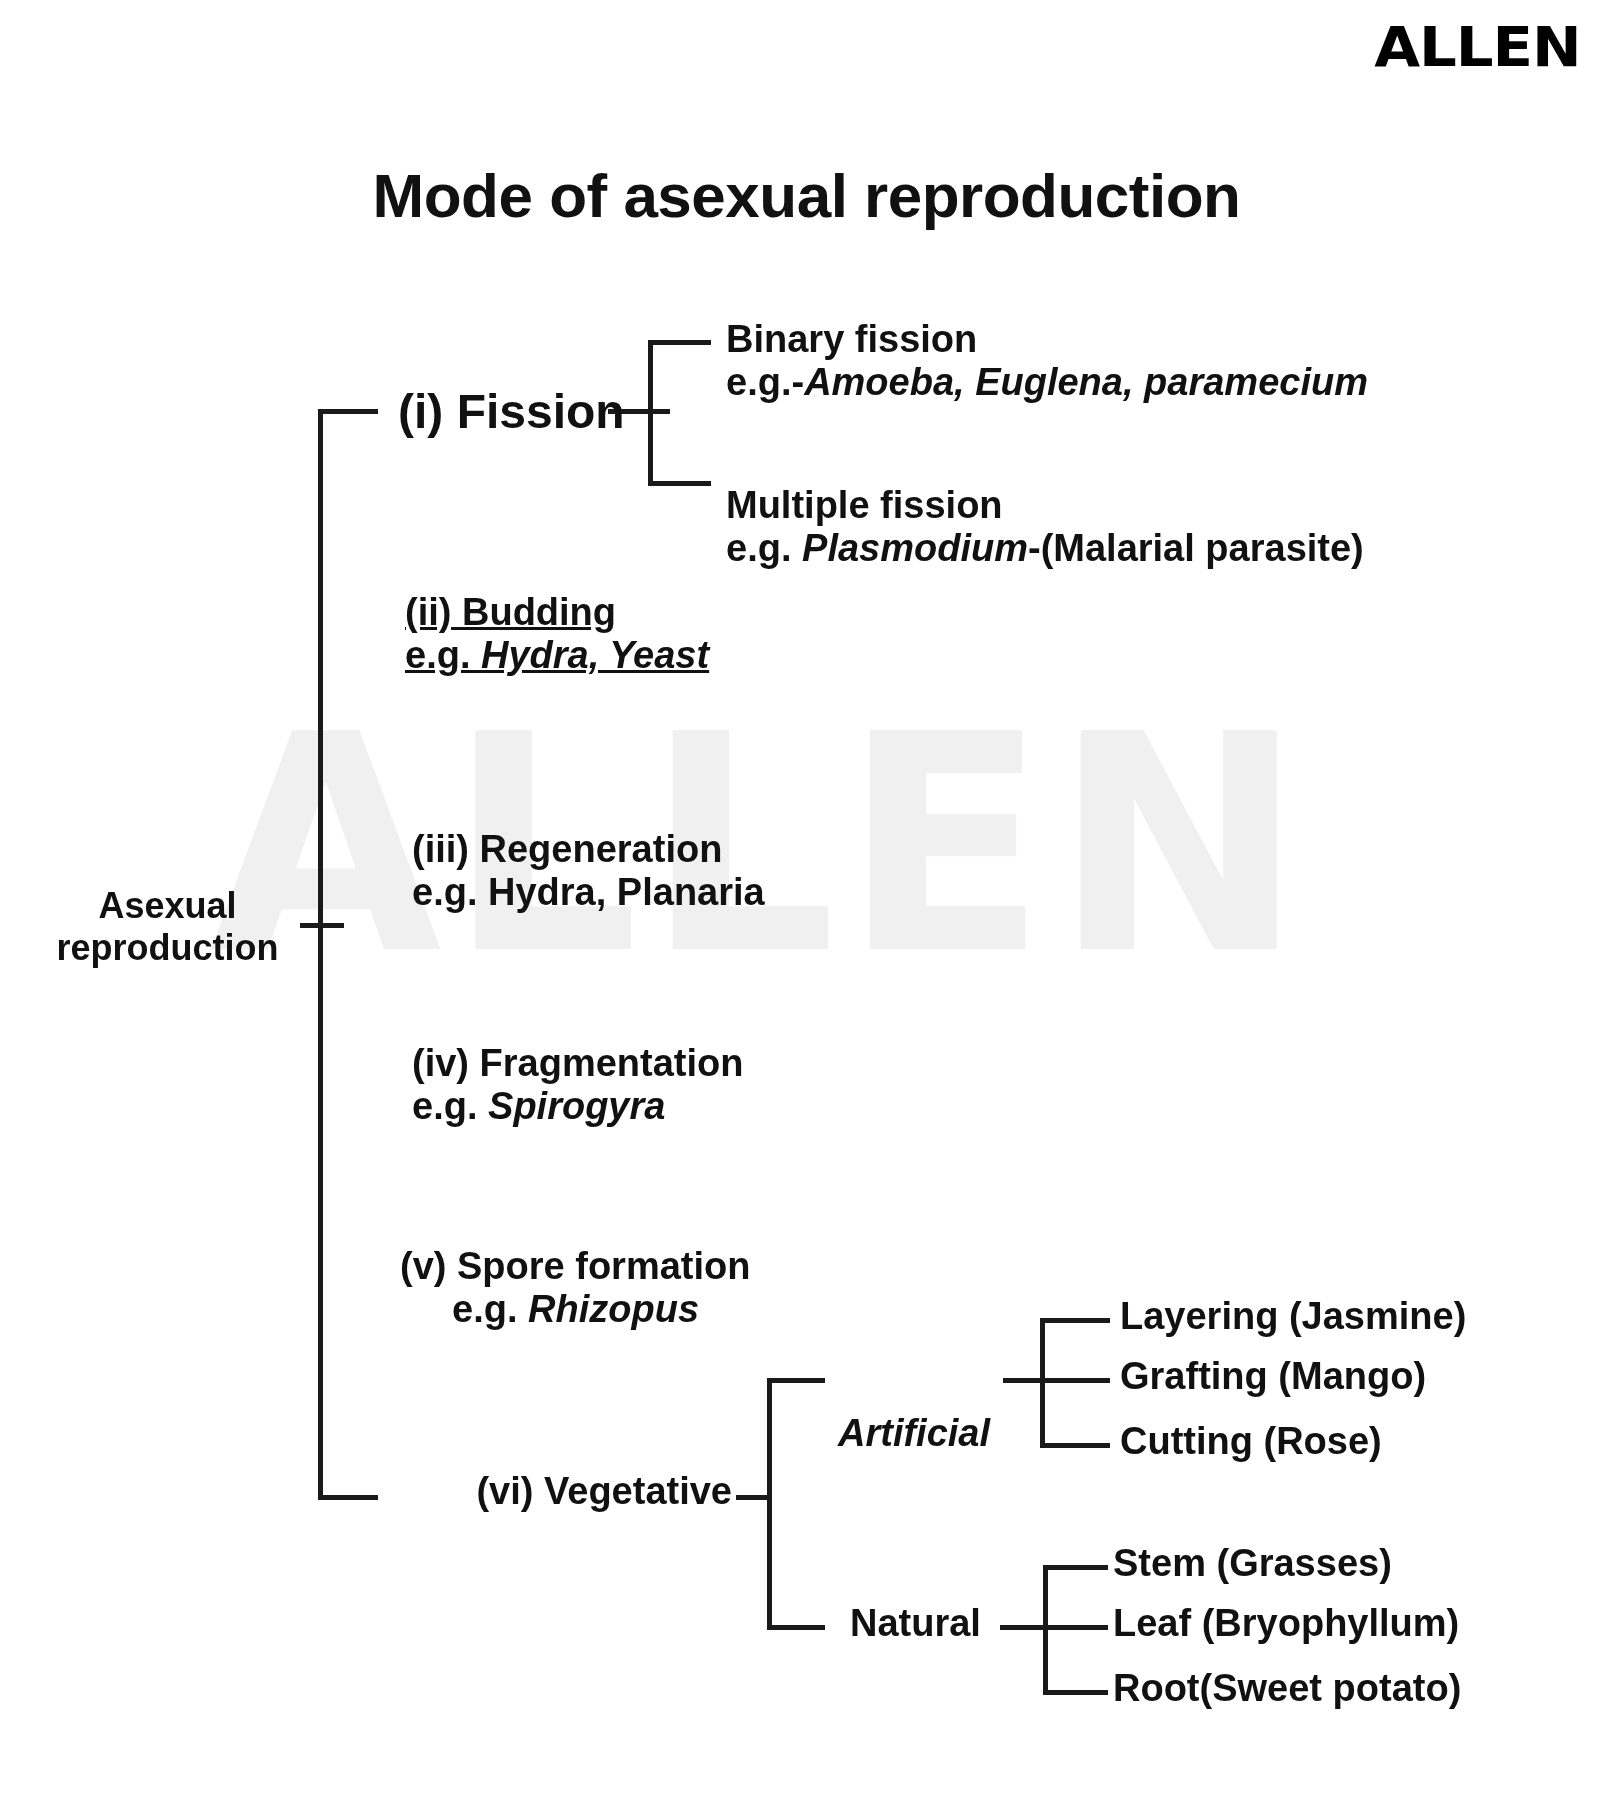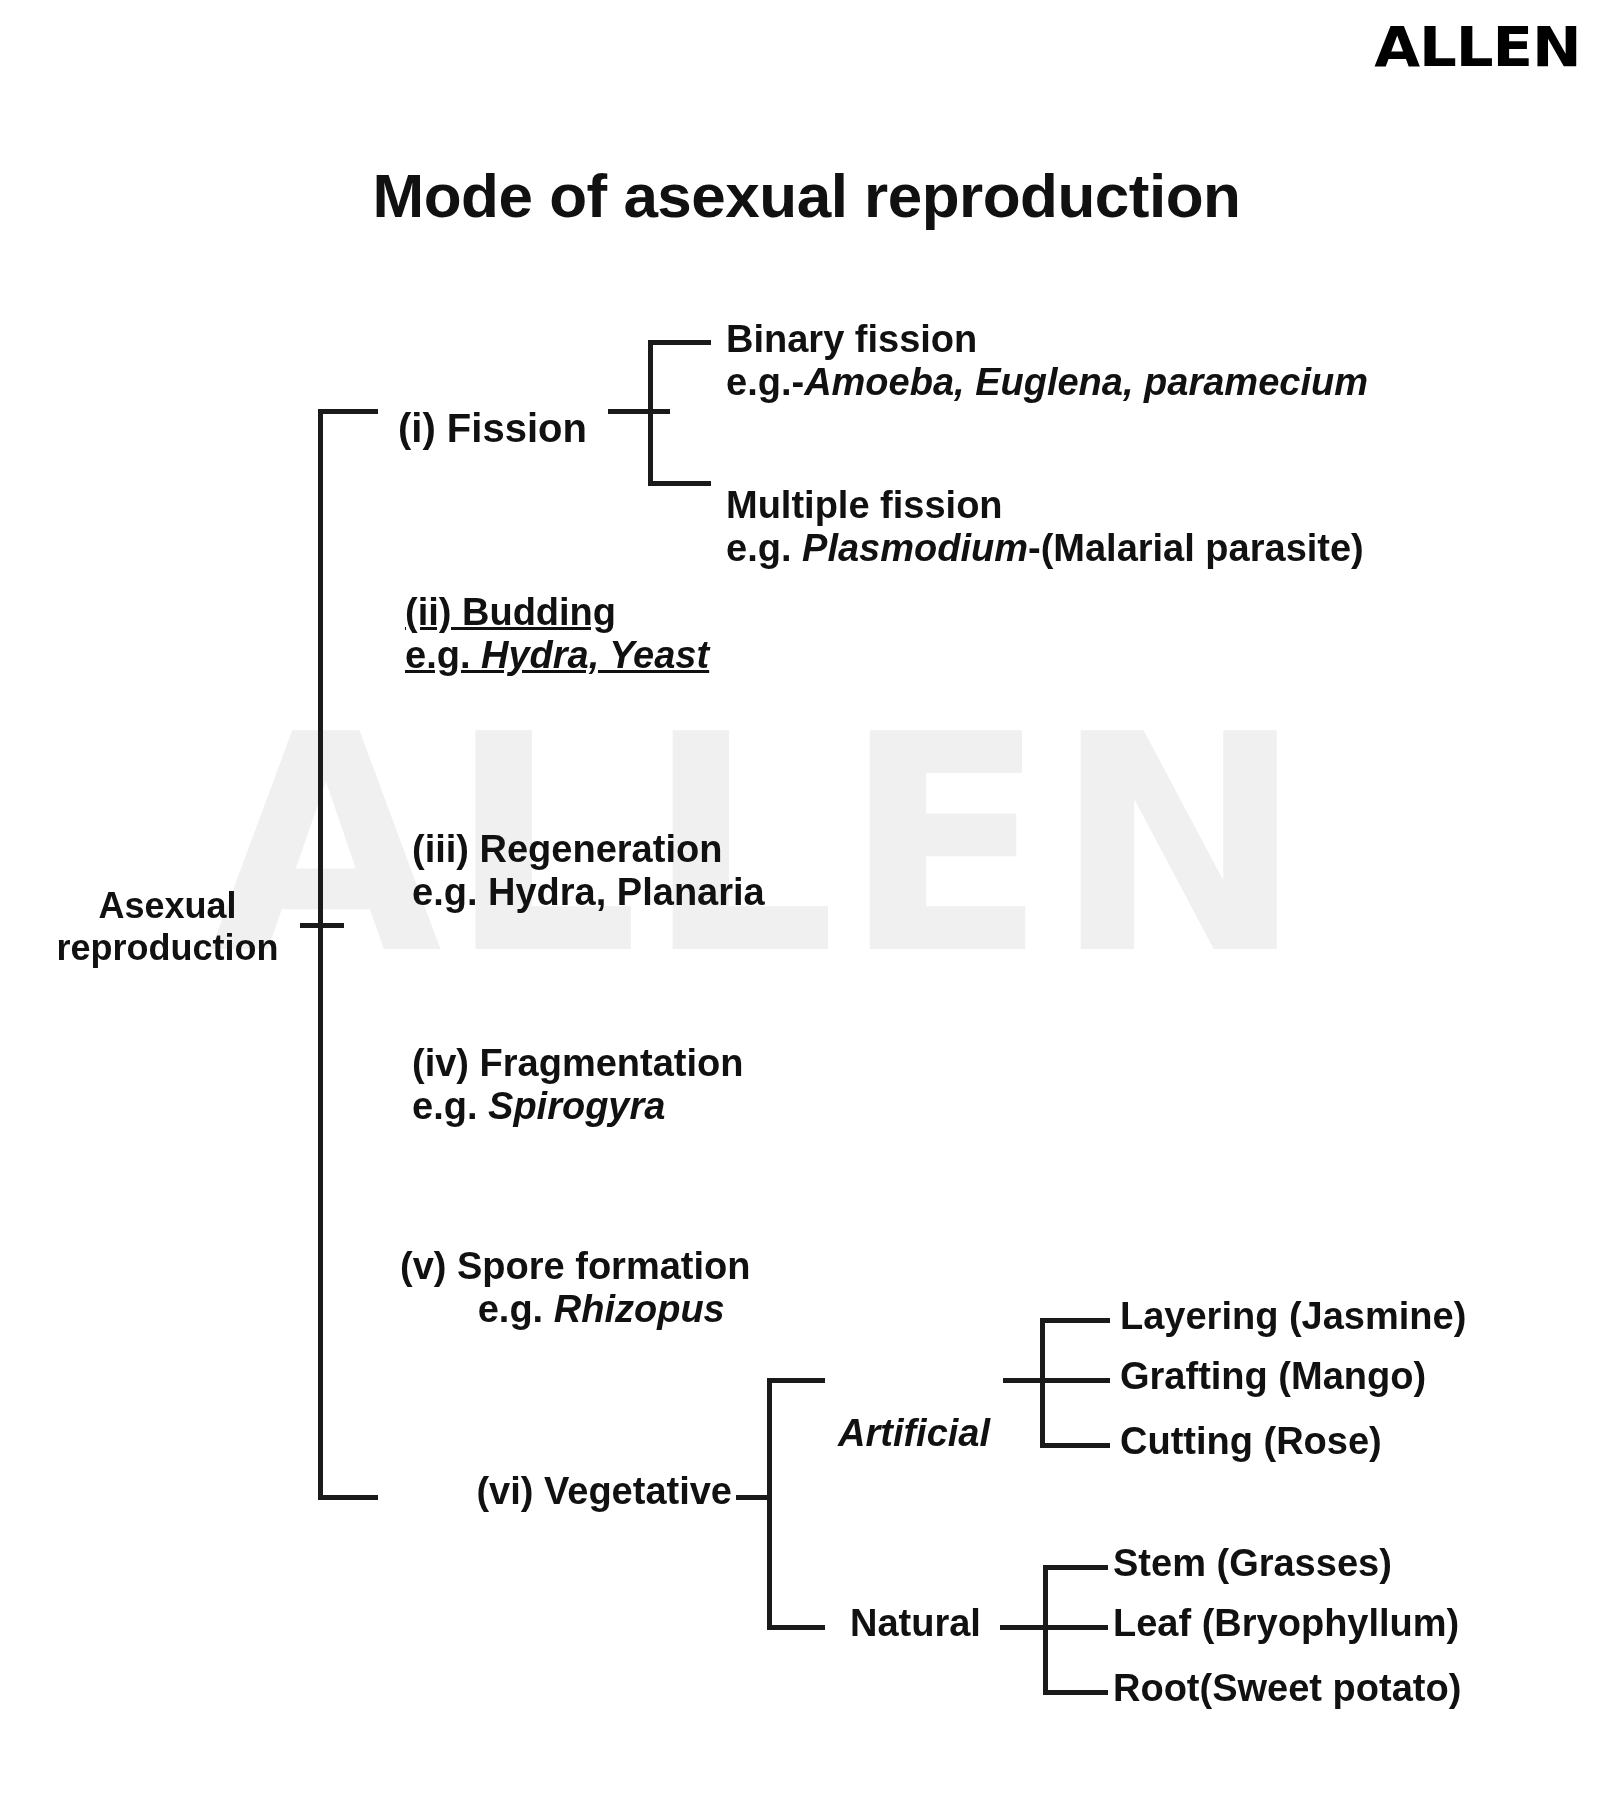--- a/index.html
+++ b/index.html
@@ -79,21 +79,21 @@
   </div>
 
   <div class="hline" style="left:300px;top:923px;width:44px;"></div>
 
   <div class="vline" style="left:318px;top:409px;height:1091px;"></div>
 
   <div class="hline" style="left:318px;top:409px;width:60px;"></div>
 
   <div class="hline" style="left:318px;top:1495px;width:60px;"></div>
 
-  <div class="node b" style="left:398px;top:406px;font-size:40px;">
+  <div class="node b" style="left:398px;top:385px;font-size:48px;">
     <span class="ln">(i) Fission</span>
   </div>
 
   <div class="hline" style="left:608px;top:409px;width:62px;"></div>
   <div class="vline" style="left:648px;top:340px;height:146px;"></div>
   <div class="hline" style="left:648px;top:340px;width:63px;"></div>
   <div class="hline" style="left:648px;top:481px;width:63px;"></div>
 
   <div class="node" style="left:726px;top:318px;font-size:38px;">
     <span class="ln b">Binary fission</span>
@@ -123,21 +123,21 @@
 
   <div class="node" style="left:412px;top:1042px;font-size:38px;">
     <span class="ln b">(iv) Fragmentation</span>
     <span class="ln">
       <span class="b">e.g. </span><span class="it">Spirogyra</span>
     </span>
   </div>
 
   <div class="node" style="left:400px;top:1245px;font-size:38px;">
     <span class="ln b">(v) Spore formation</span>
-    <span class="ln" style="padding-left:52px;text-align:center;">
+    <span class="ln" style="padding-left:52px;">
       <span class="b">e.g. </span><span class="it">Rhizopus</span>
     </span>
   </div>
 
   <div class="node b" style="left:432px;top:1470px;font-size:38px;text-align:right;width:300px;">
     <span class="ln">(vi) Vegetative</span>
   </div>
 
   <div class="hline" style="left:736px;top:1495px;width:36px;"></div>
   <div class="vline" style="left:767px;top:1378px;height:252px;"></div>

